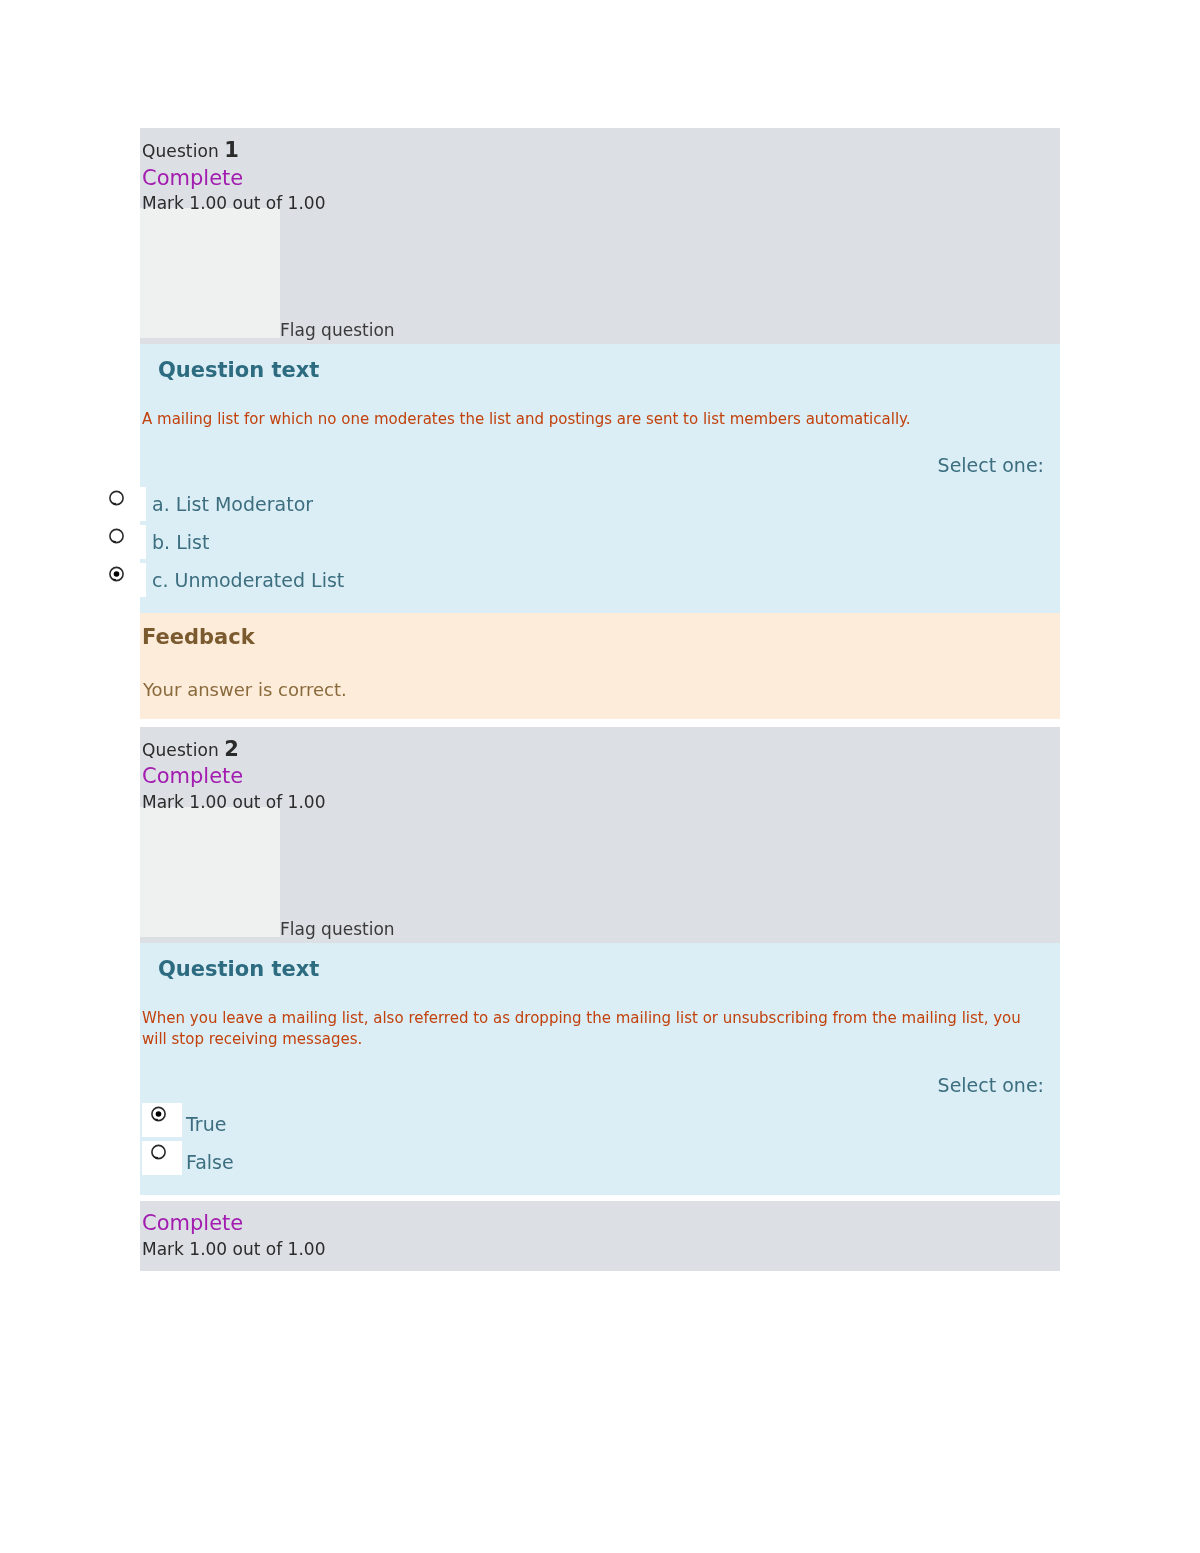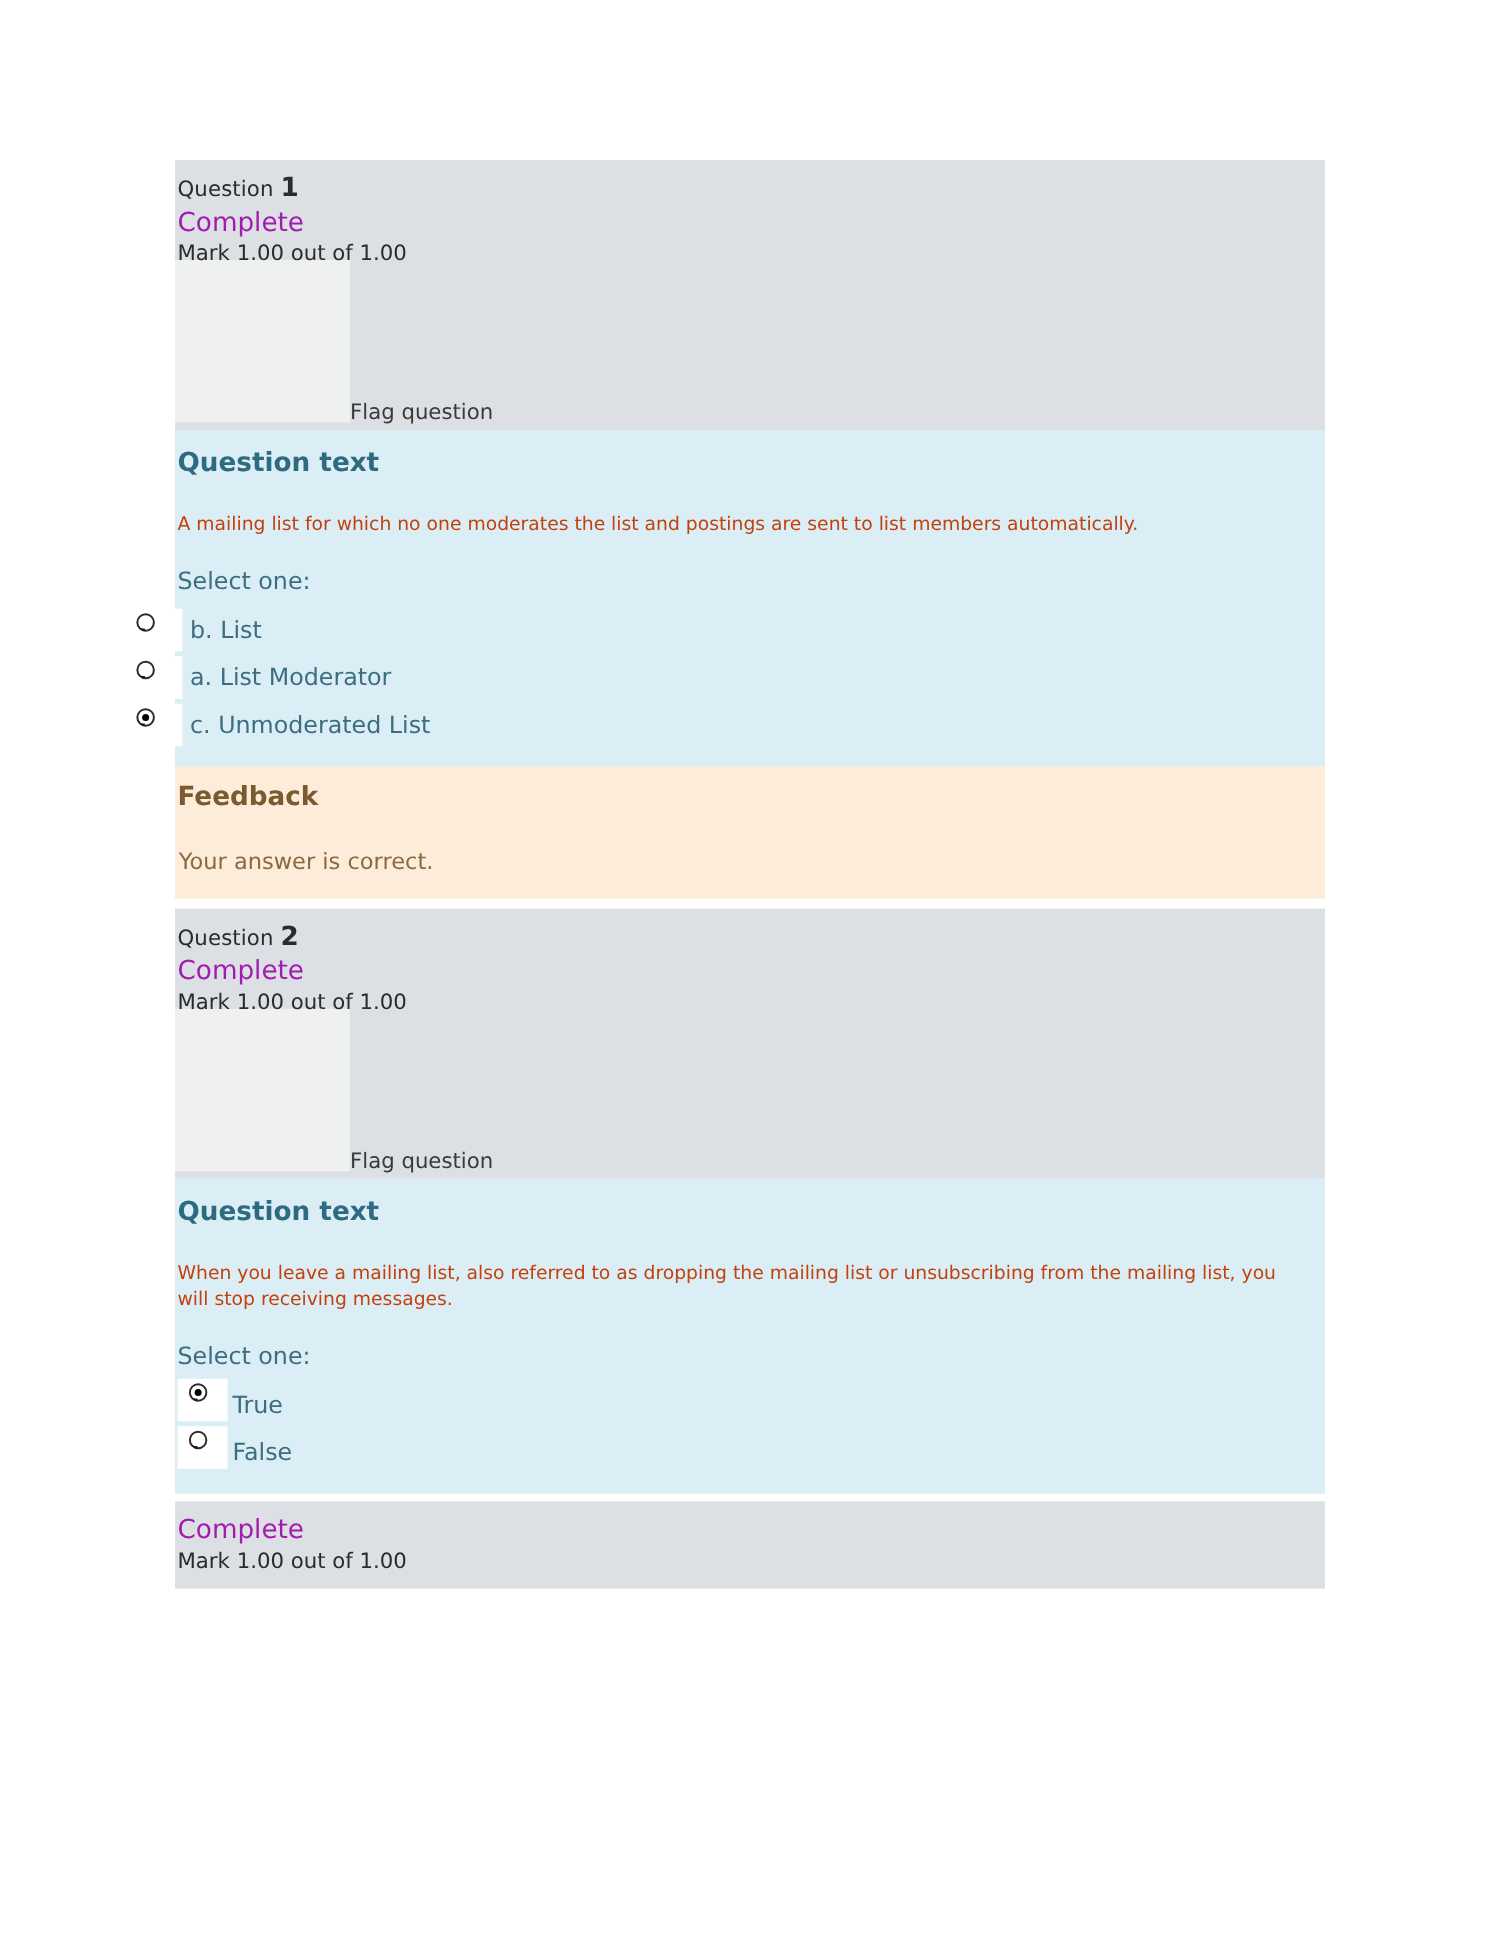--- a/index.html
+++ b/index.html
@@ -94,34 +94,35 @@
     position: relative;
     background: #dbeef5;
     width: 920px;
     box-sizing: border-box;
     padding: 14px 16px 14px 2px;
   }
   .q-body-title {
     font-size: 21px;
     font-weight: bold;
     color: #2d6b80;
-    margin: 0 0 26px 0;
+    margin: 0 0 26px 16px;
     line-height: 1.2;
   }
   .q-stem {
     font-size: 15px;
     color: #c2410c;
     line-height: 1.42;
     margin: 0 0 22px 0;
   }
   .q-prompt {
     font-size: 19px;
     color: #3c6e80;
     margin: 0 0 6px 0;
     line-height: 1.4;
+    text-align: right;
   }
 
   .answers { margin: 0; padding: 0; list-style: none; }
 
   .answer-row {
     position: relative;
     height: 38px;
     line-height: 38px;
   }
   .answer-label {
@@ -210,31 +211,31 @@
       <div class="q-prompt">Select one:</div>
       <ul class="answers">
         <li class="answer-row">
           <span class="radio-notch"></span>
           <span class="radio">
             <svg width="17" height="17" viewBox="0 0 17 17">
               <circle cx="8.5" cy="8" r="6.6" fill="#ffffff" stroke="#2b2b2b" stroke-width="1.6"></circle>
               <path d="M3.2 12.4 L7.4 15.2 L8.2 12.9 Z" fill="#1a1a1a"></path>
             </svg>
           </span>
+          <span class="answer-label">a. List Moderator</span>
+        </li>
+        <li class="answer-row">
+          <span class="radio-notch"></span>
+          <span class="radio">
+            <svg width="17" height="17" viewBox="0 0 17 17">
+              <circle cx="8.5" cy="8" r="6.6" fill="#ffffff" stroke="#2b2b2b" stroke-width="1.6"></circle>
+              <path d="M3.2 12.4 L7.4 15.2 L8.2 12.9 Z" fill="#1a1a1a"></path>
+            </svg>
+          </span>
           <span class="answer-label">b. List</span>
-        </li>
-        <li class="answer-row">
-          <span class="radio-notch"></span>
-          <span class="radio">
-            <svg width="17" height="17" viewBox="0 0 17 17">
-              <circle cx="8.5" cy="8" r="6.6" fill="#ffffff" stroke="#2b2b2b" stroke-width="1.6"></circle>
-              <path d="M3.2 12.4 L7.4 15.2 L8.2 12.9 Z" fill="#1a1a1a"></path>
-            </svg>
-          </span>
-          <span class="answer-label">a. List Moderator</span>
         </li>
         <li class="answer-row">
           <span class="radio-notch"></span>
           <span class="radio">
             <svg width="17" height="17" viewBox="0 0 17 17">
               <circle cx="8.5" cy="8" r="6.6" fill="#ffffff" stroke="#2b2b2b" stroke-width="1.6"></circle>
               <circle cx="8.5" cy="8" r="2.8" fill="#000000"></circle>
               <path d="M3.2 12.4 L7.4 15.2 L8.2 12.9 Z" fill="#1a1a1a"></path>
             </svg>
           </span>

